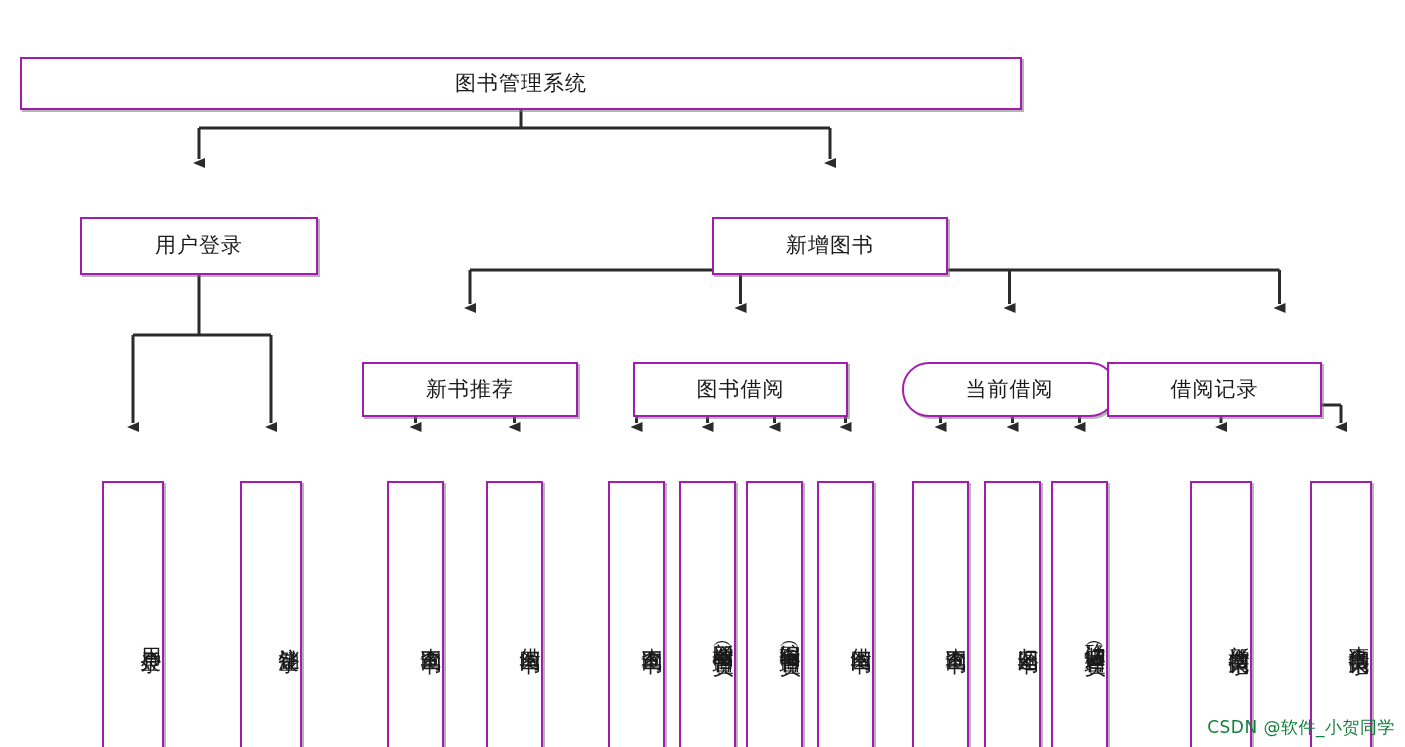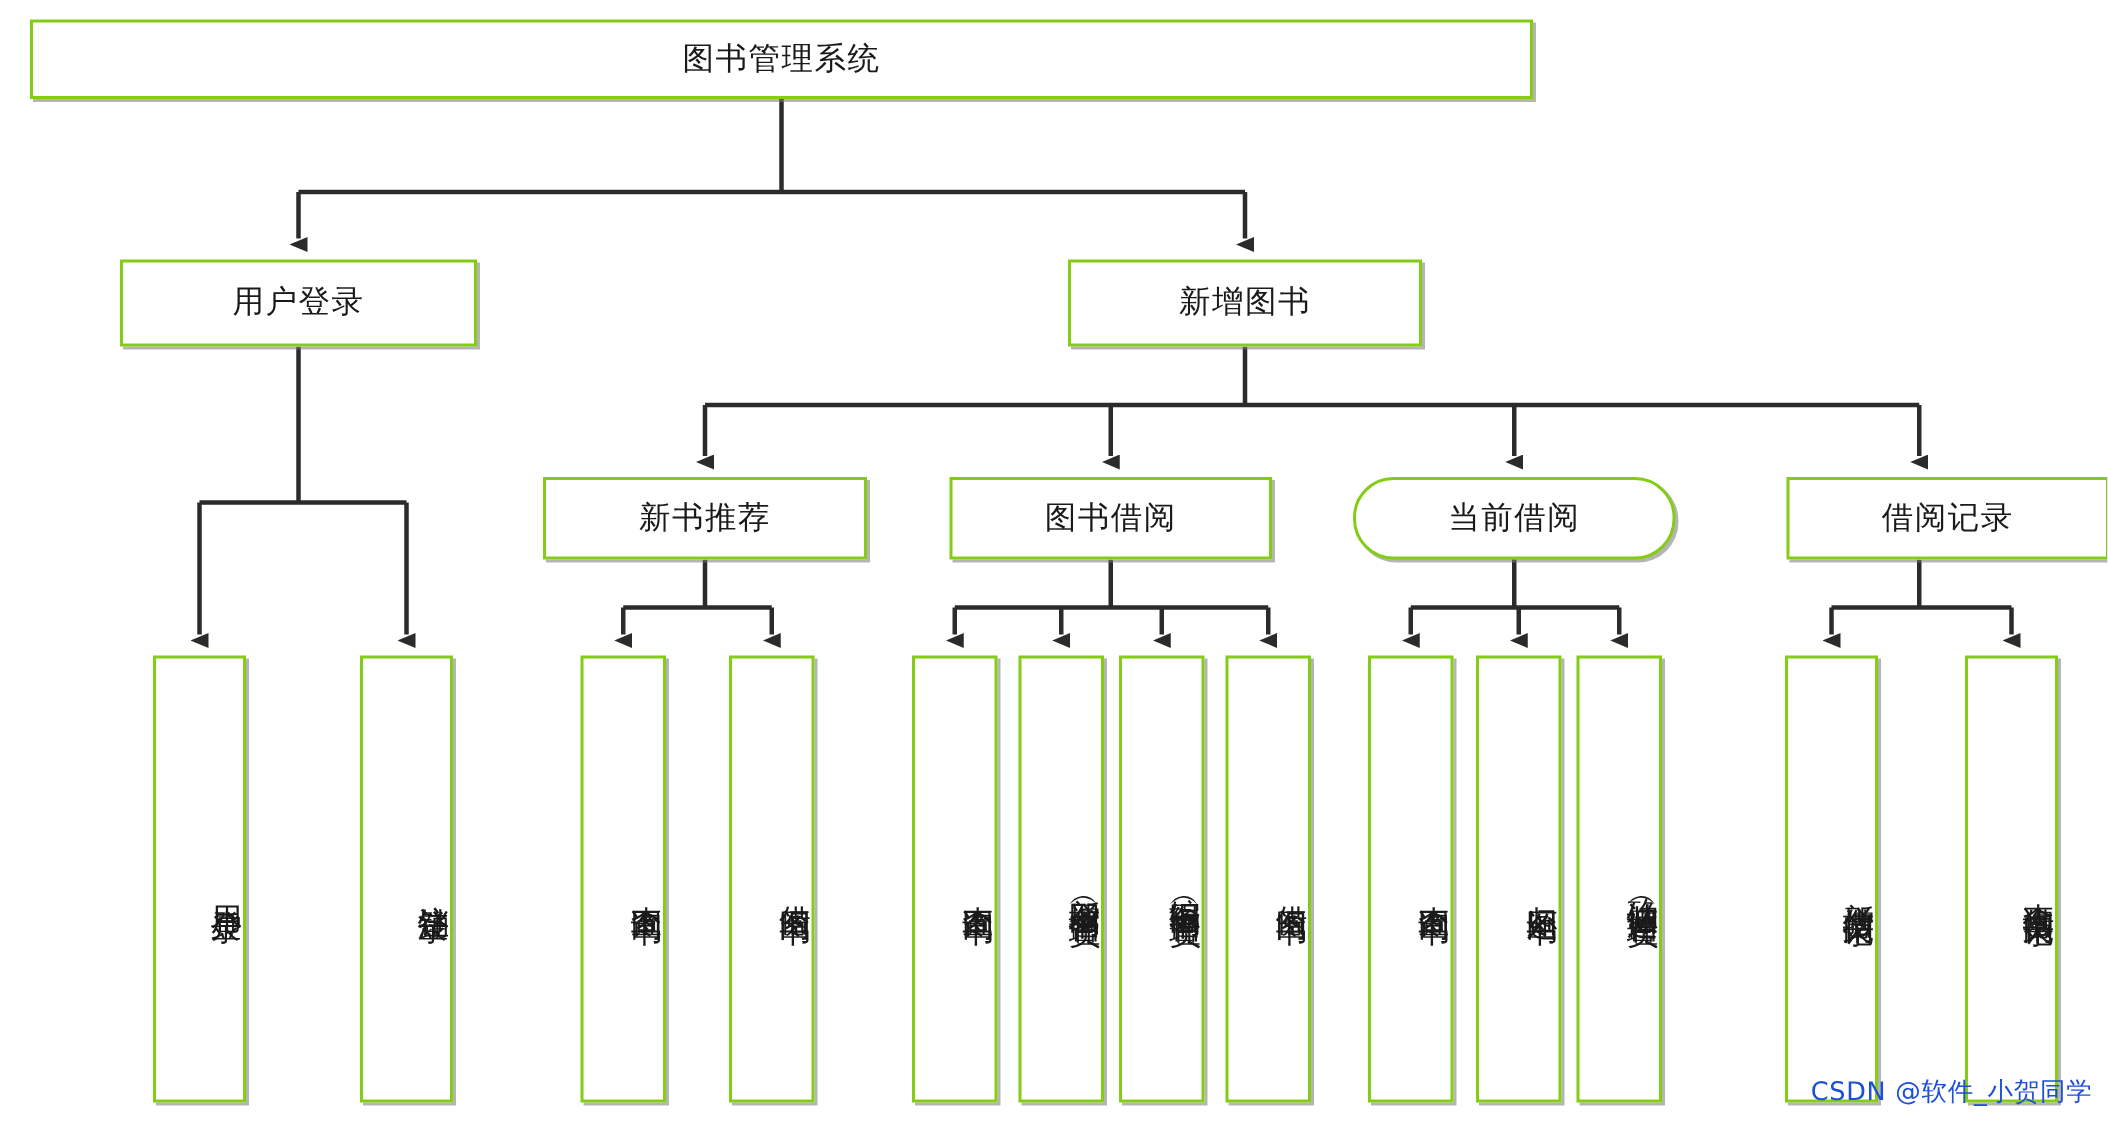--- a/index.html
+++ b/index.html
@@ -23,27 +23,28 @@
     left: 0;
     top: 0;
     width: 1405px;
     height: 747px;
     pointer-events: none;
   }
   .node {
     position: absolute;
     box-sizing: border-box;
     background: #ffffff;
-    border: 2px solid #84cc16;
+    border: 2px solid #a21caf;
     box-shadow: 2px 2px 0 rgba(120,120,120,0.55);
     display: flex;
     align-items: center;
     justify-content: center;
     color: #1a1a1a;
     text-align: center;
+    margin-top: 44px;
   }
   .node.horiz {
     font-size: 21px;
     letter-spacing: 1px;
     line-height: 1.2;
   }
   .node.vert {
     writing-mode: vertical-rl;
     text-orientation: upright;
     font-size: 21px;
@@ -56,21 +57,21 @@
   .node.vert > span {
     writing-mode: vertical-rl;
     text-orientation: upright;
     display: block;
   }
   .watermark {
     position: absolute;
     right: 10px;
     bottom: 8px;
     font-size: 17px;
-    color: #1d4ed8;
+    color: #15803d;
     letter-spacing: 0.5px;
     white-space: nowrap;
     font-family: "DejaVu Sans", "Liberation Sans", sans-serif;
   }
 </style>
 </head>
 <body>
 
 <div id="canvas">
 
@@ -130,21 +131,21 @@
 
   <div class="node horiz" style="left: 362px; top: 318px; width: 216px; height: 55px;">
     <span>新书推荐</span>
   </div>
   <div class="node horiz" style="left: 633px; top: 318px; width: 215px; height: 55px;">
     <span>图书借阅</span>
   </div>
   <div class="node horiz" style="left: 902px; top: 318px; width: 215px; height: 55px; border-radius: 27px;">
     <span>当前借阅</span>
   </div>
-  <div class="node horiz" style="left: 1191px; top: 318px; width: 215px; height: 55px;">
+  <div class="node horiz" style="left: 1107px; top: 318px; width: 215px; height: 55px;">
     <span>借阅记录</span>
   </div>
 
   <div class="node vert" style="left: 102px; top: 437px; width: 62px; height: 298px;">
     <span>用户登录</span>
   </div>
   <div class="node vert" style="left: 240px; top: 437px; width: 62px; height: 298px;">
     <span>注销登录</span>
   </div>
   <div class="node vert" style="left: 387px; top: 437px; width: 57px; height: 298px;">

